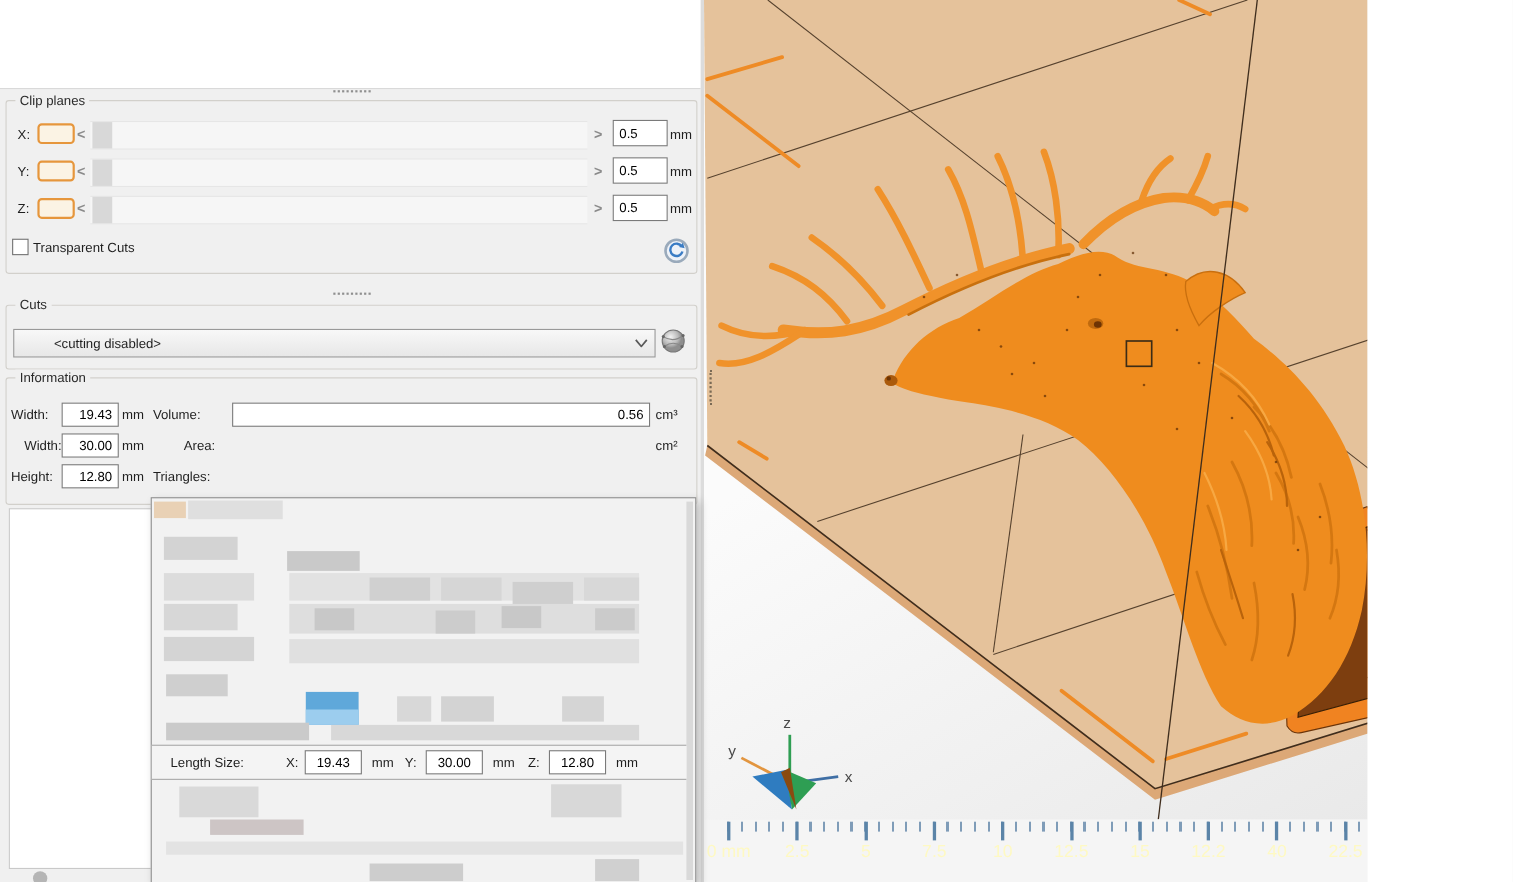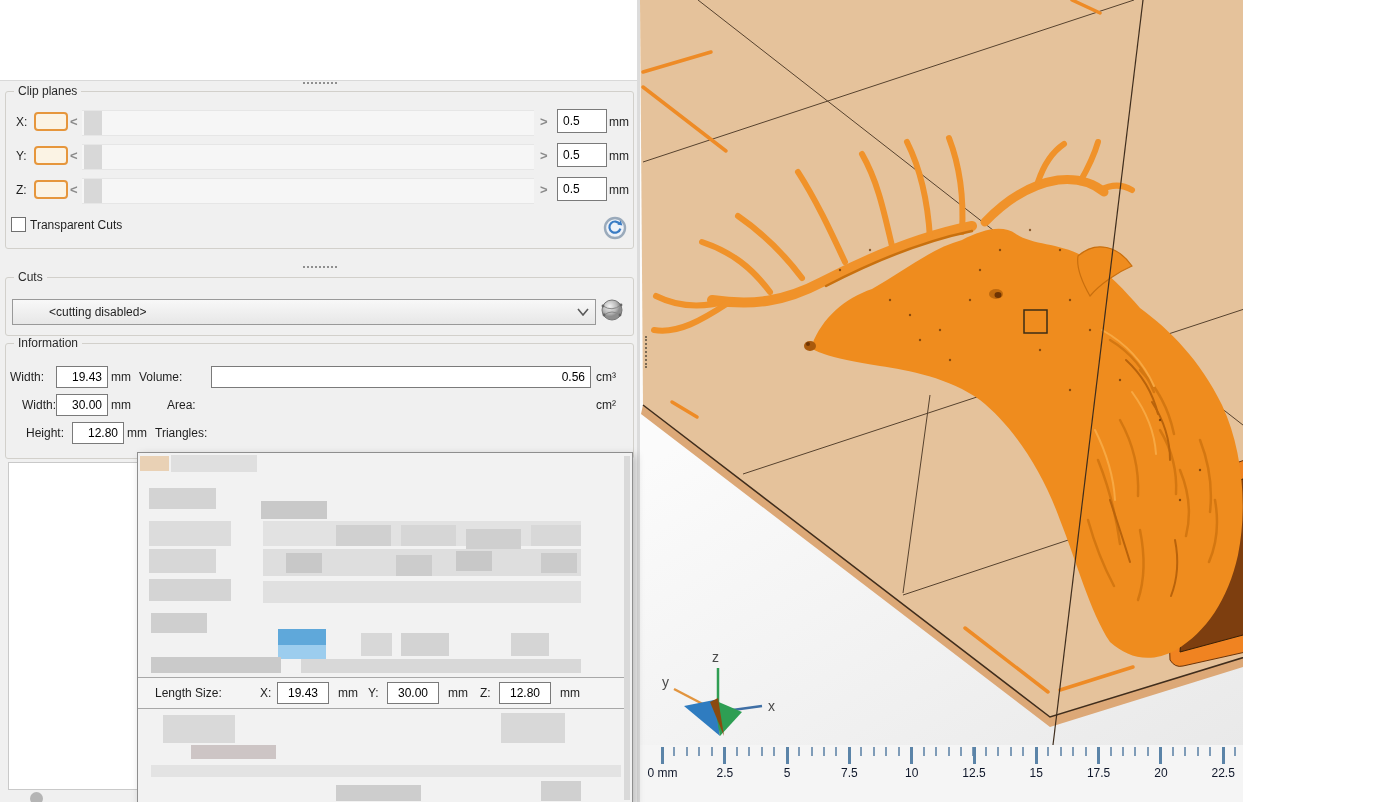--- a/index.html
+++ b/index.html
@@ -48,21 +48,21 @@
   #target-row input{position:absolute;top:4px;height:18px;width:42px;border:1px solid #7a7a7a;background:#fff;font:inherit;text-align:center;padding:1px 4px;}
   
   #viewport{position:absolute;left:640px;top:0;width:735px;height:745px;background:linear-gradient(150deg,#fbfbfb 40%,#e7e7e7 100%);cursor:grab;}
   #viewport svg{display:block;}
   #panel-divider{position:absolute;left:637px;top:0;width:3px;height:802px;background:#dcdcdc;}
   
   #ruler{position:absolute;left:640px;top:745px;width:735px;height:57px;background:#f5f5f5;}
   .rminor{position:absolute;left:21px;right:0;top:2px;height:9px;
           background:repeating-linear-gradient(to right,#7f9cb8 0 2px,transparent 2px 12.46px);}
   .rmaj{position:absolute;top:2px;width:3px;height:17px;background:#5b84a8;}
-  .rmaj span{position:absolute;top:19px;left:50%;transform:translateX(-50%);font-size:12px;color:#0f172a;white-space:nowrap;}
+  .rmaj span{position:absolute;top:19px;left:50%;transform:translateX(-50%);font-size:16px;color:#fef9c3;white-space:nowrap;}
 </style>
 </head>
 <body>
 
 <div id="app">
 
   <div id="left-panel">
 
     <div class="top-white-box"></div>
     <div class="h-splitter" style="left:303px;top:82px;"></div>
@@ -161,21 +161,21 @@
       </div>
 
       <div class="info-row" style="top:50px;">
         <span class="lbl" style="left:16px;">Width:</span>
         <input class="small" value="30.00" style="">
         <span class="unit" style="left:105px;">mm</span>
         <span class="lbl" style="left:133px;margin-left:28px;">Area:</span>
         <span class="unit" style="left:590px;">cm²</span>
       </div>
 
-      <div class="info-row" style="top:78px;margin-left:16px;">
+      <div class="info-row" style="top:78px;">
         <span class="lbl" style="left:4px;">Height:</span>
         <input class="small" value="12.80" style="">
         <span class="unit" style="left:105px;">mm</span>
         <span class="lbl" style="left:133px;">Triangles:</span>
       </div>
     </div>
 
     <div class="bottom-white-box"></div>
 
     <div class="mini-icon" style="left:30px;top:792px;width:13px;height:13px;background:#b5b5b5;"></div>
@@ -377,24 +377,24 @@
         <div class="rmaj" style="left: 270.2px;">
           <span>10</span>
         </div>
         <div class="rmaj" style="left: 332.5px;">
           <span>12.5</span>
         </div>
         <div class="rmaj" style="left: 394.8px;">
           <span>15</span>
         </div>
         <div class="rmaj" style="left: 457.1px;">
-          <span>17.5</span>
+          <span>12.2</span>
         </div>
         <div class="rmaj" style="left: 519.4px;">
-          <span>20</span>
+          <span>40</span>
         </div>
         <div class="rmaj" style="left: 581.7px;">
           <span>22.5</span>
         </div>
         <div class="rmaj" style="left: 644px;">
           <span>25</span>
         </div>
         <div class="rmaj" style="left: 706.3px;">
           <span>27.5</span>
         </div>

